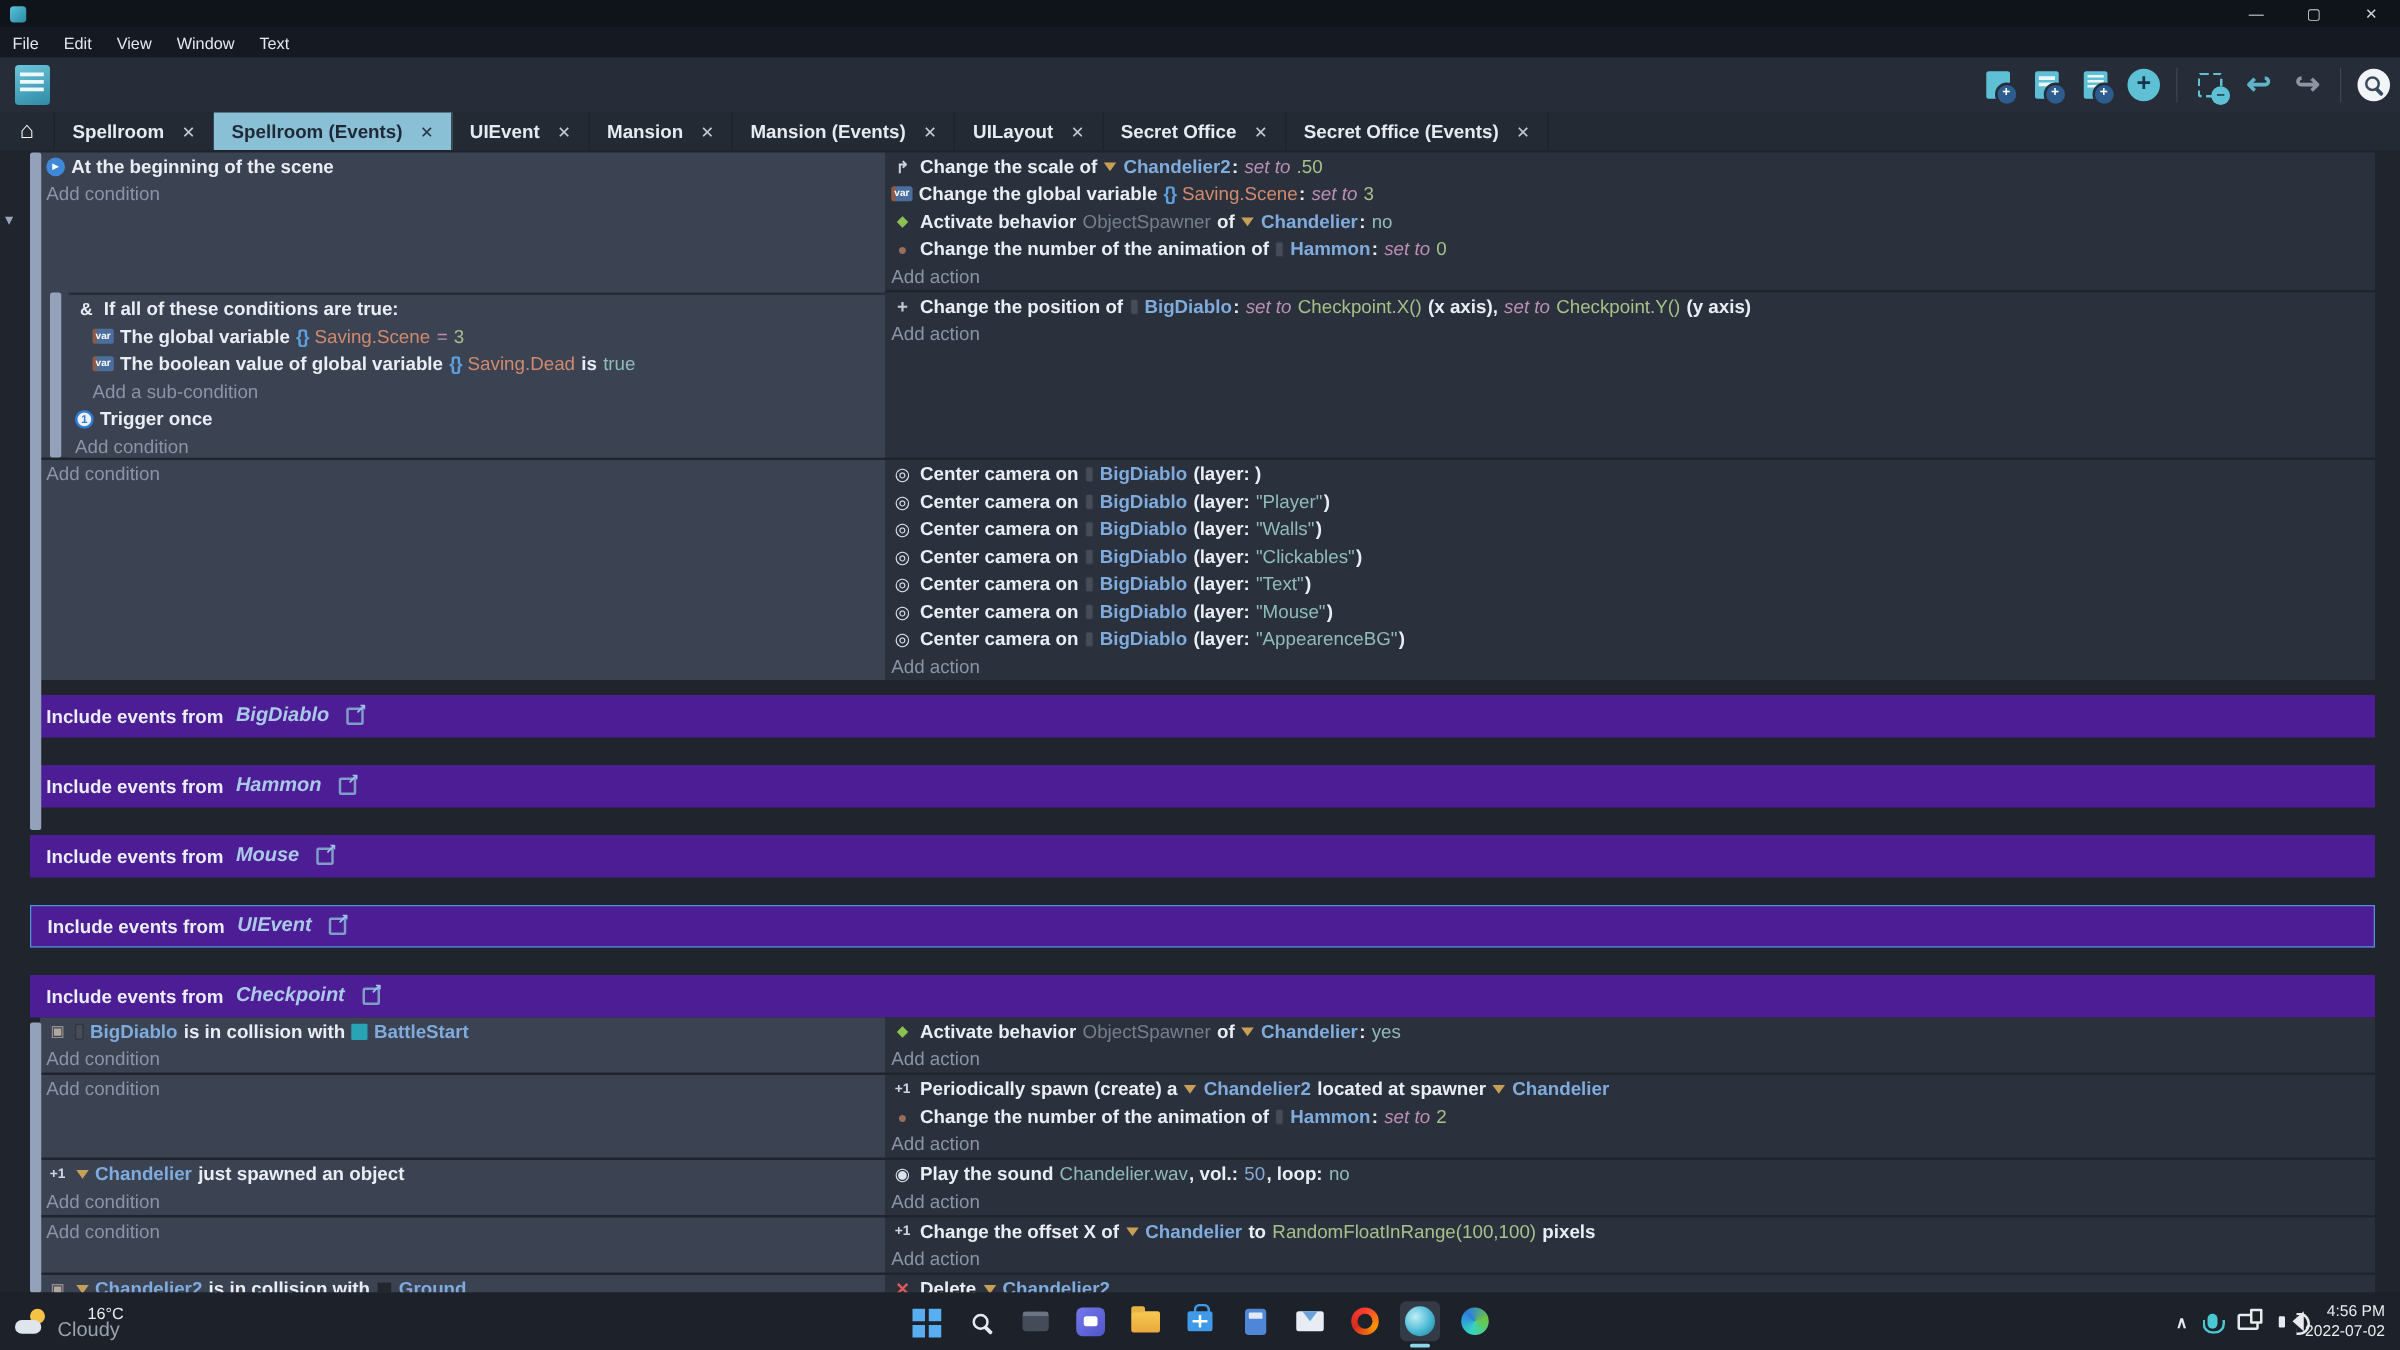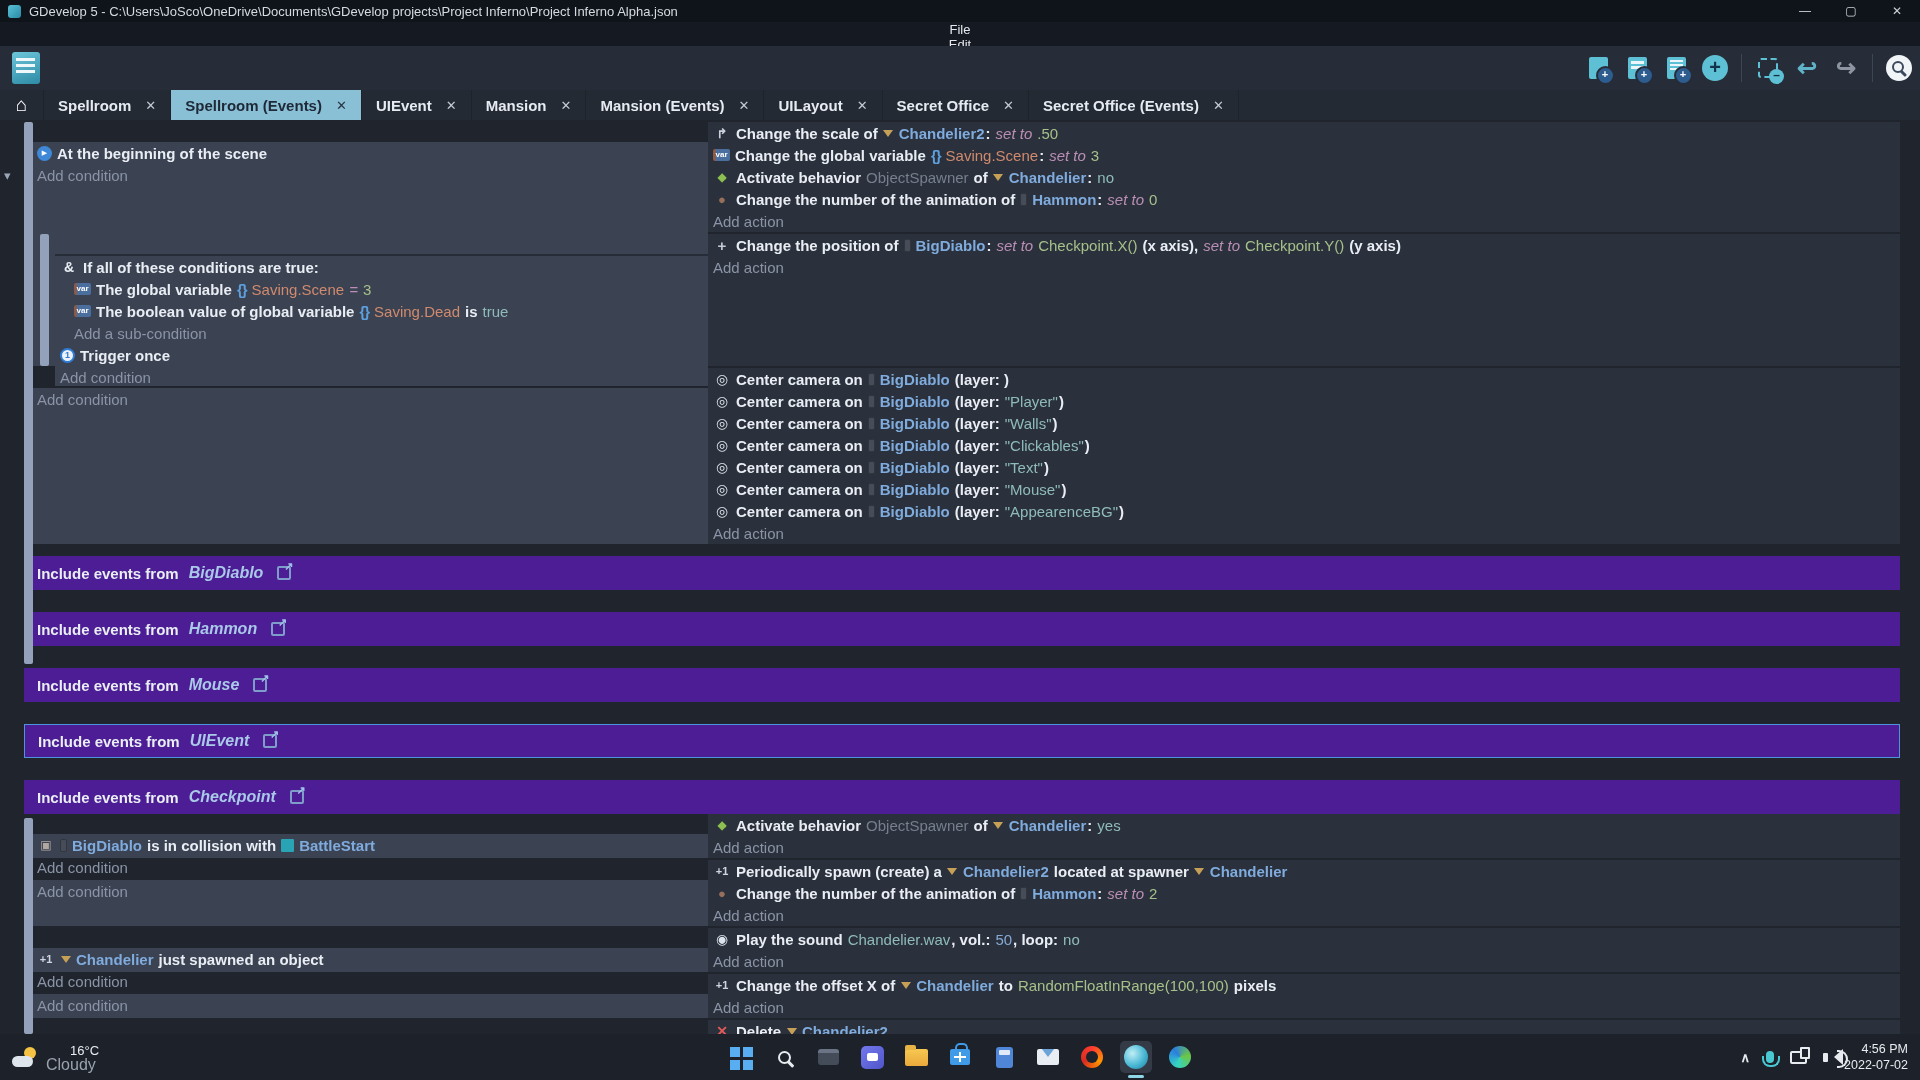--- a/index.html
+++ b/index.html
@@ -10,21 +10,21 @@
   #titlebar { position:absolute; top:0; left:0; right:0; height:22px; background:#0f131a;
     display:flex; align-items:center; color:#d6dae0; font-size:13px; }
   .ti { width:13px; height:13px; margin:0 8px 0 8px; border-radius:3px;
     background:linear-gradient(135deg,#59c2d8,#2a8aa6); }
   #title-text { white-space:nowrap; }
   #win-controls { margin-left:auto; display:flex; height:100%; }
   .wbtn { width:46px; height:100%; display:flex; align-items:center; justify-content:center;
     color:#cdd2d9; font-size:12px; }
 
   #menubar { position:absolute; top:22px; left:0; right:0; height:24px; background:#151a22;
-    display:flex; align-items:center; color:#e4e8ee; font-size:13px;flex-direction:column; }
+    display:flex; align-items:center; color:#e4e8ee; font-size:13px; }
   .menu-item { padding:0 10px; height:100%; display:flex; align-items:center; }
 
   
   #toolbar { position:absolute; top:46px; left:0; right:0; height:44px; background:#272d38; }
   .pm { position:absolute; left:12px; top:6px; width:28px; height:32px;
     background:linear-gradient(160deg,#6cc6da,#2e8ba6); border-radius:3px; }
   .pm::before { content:''; position:absolute; left:4px; top:6px; right:5px; height:3px;
     background:#eef8fb; box-shadow:0 6px #eef8fb, 0 12px #eef8fb; }
   #tb-center { position:absolute; left:855px; top:0; height:44px; display:flex;
     align-items:center; gap:14px; color:#d3dde6; font-weight:700; font-size:14px; }
@@ -68,21 +68,21 @@
   .tab.active { background:#8ac0d6; color:#1e2836;text-align:center; }
   .tab.active .x { color:#2a3442; }
   .tab.home { width:44px; justify-content:center; padding:0; font-size:19px; color:#fff; }
 
   
   #canvas { position:absolute; top:120px; left:0; right:0; bottom:46px; background:#20242d; overflow:hidden; }
   .bar { position:absolute; width:9px; background:#93a2ba; border-radius:2px; z-index:3; }
   #fold { position:absolute; left:4px; top:48px; color:#9aa6b8; font-size:13px; }
   #flow { position:absolute; left:24px; top:2px; right:20px; }
   .evt { display:flex; margin-bottom:2px; }
-  .lcol { width:684px; display:flex;margin-top:20px; }
+  .lcol { width:684px; display:flex; }
   .lbox { background:#3b4252; flex:1; margin-left:8px; position:relative; }
   .rcol { flex:1; display:flex; flex-direction:column; }
   .rbox { background:#2b313c; flex:1; }
   .rgap { height:2px; background:#20242d; }
   .subbox { position:absolute; left:23px; top:112px; right:0; height:132px;
     background:#3b4252; border-top:2px solid #272d38; }
 
   .ev-line { height:22px; display:flex; align-items:center; gap:5px; padding-left:5px;
     font-size:15px; color:#e9edf4; white-space:nowrap; }
   .ev-line.ind { padding-left:19px; }
@@ -200,21 +200,20 @@
     border-right:9px solid #e7eaee; }
   .t-vol i::after { content:''; position:absolute; left:14px; top:-3px; width:9px; height:14px;
     border:2px solid #e7eaee; border-left:none; border-radius:0 12px 12px 0; }
   #clock { text-align:right; font-size:12.5px; line-height:16px; }
 </style>
 </head>
 <body>
 
 <div id="titlebar">
   <span class="ti"></span>
-  <span id="title-text">GDevelop 5 - C:\Users\JoSco\OneDrive\Documents\GDevelop projects\Project Inferno\Project Inferno Alpha.json</span>
   <div id="win-controls">
     <span class="wbtn">—</span>
     <span class="wbtn">▢</span>
     <span class="wbtn close">✕</span>
   </div>
 </div>
 
 <div id="menubar">
     <div class="menu-item">File</div>
     <div class="menu-item">Edit</div>

